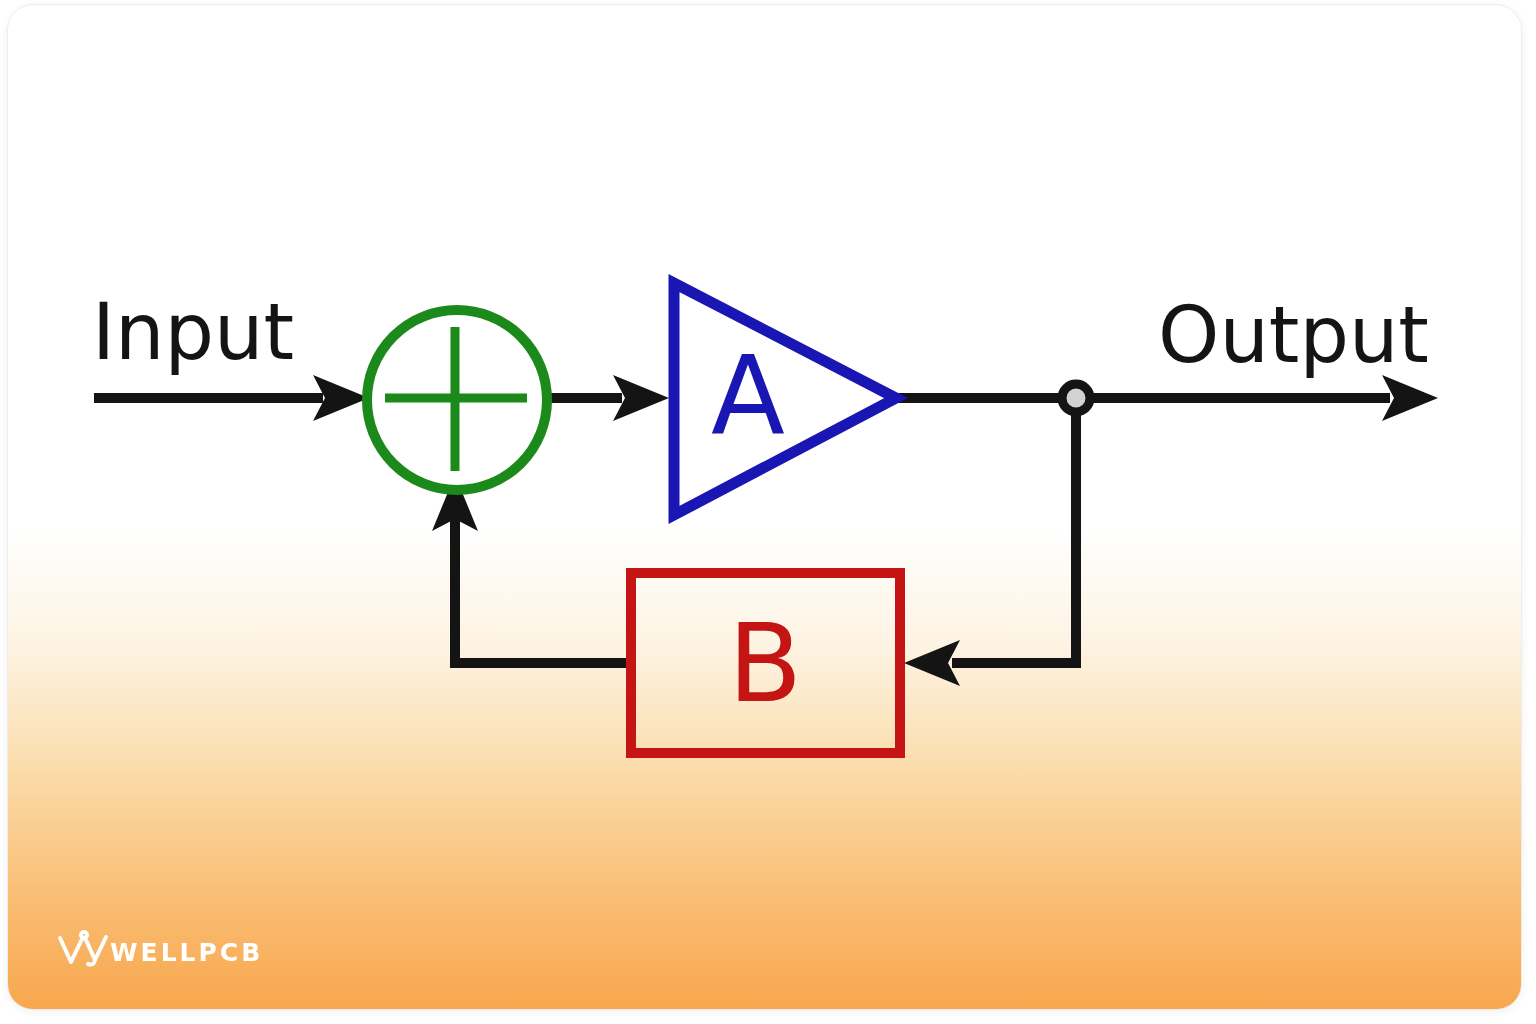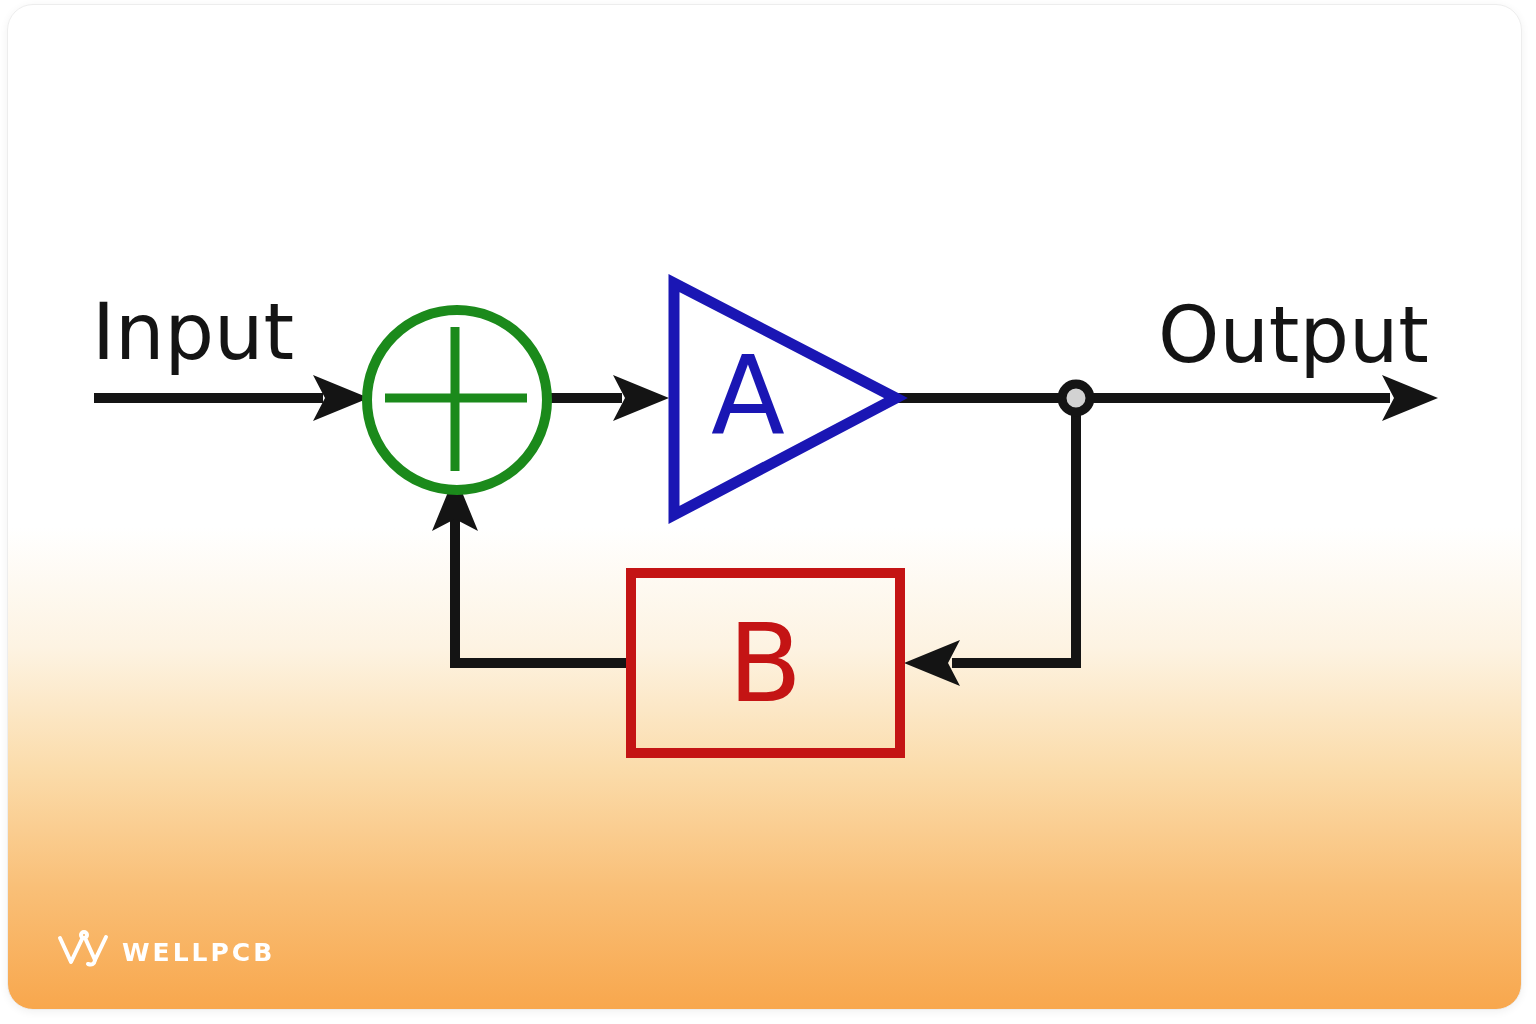--- a/index.html
+++ b/index.html
@@ -31,21 +31,21 @@
     font-size:78px;
     fill:#141414;
   }
   .block-letter{
     font-family:"DejaVu Sans","Liberation Sans",sans-serif;
     font-size:108px;
   }
   .logo{
     position:absolute;
     left:48px;top:924px;
-    display:flex;align-items:center;gap:12px;
+    display:flex;align-items:center;
   }
   .logo-text{
     color:#ffffff;
     font-weight:bold;
     font-size:25px;
     letter-spacing:3px;
     line-height:1;
     padding-top:6px;
   }
 </style>

